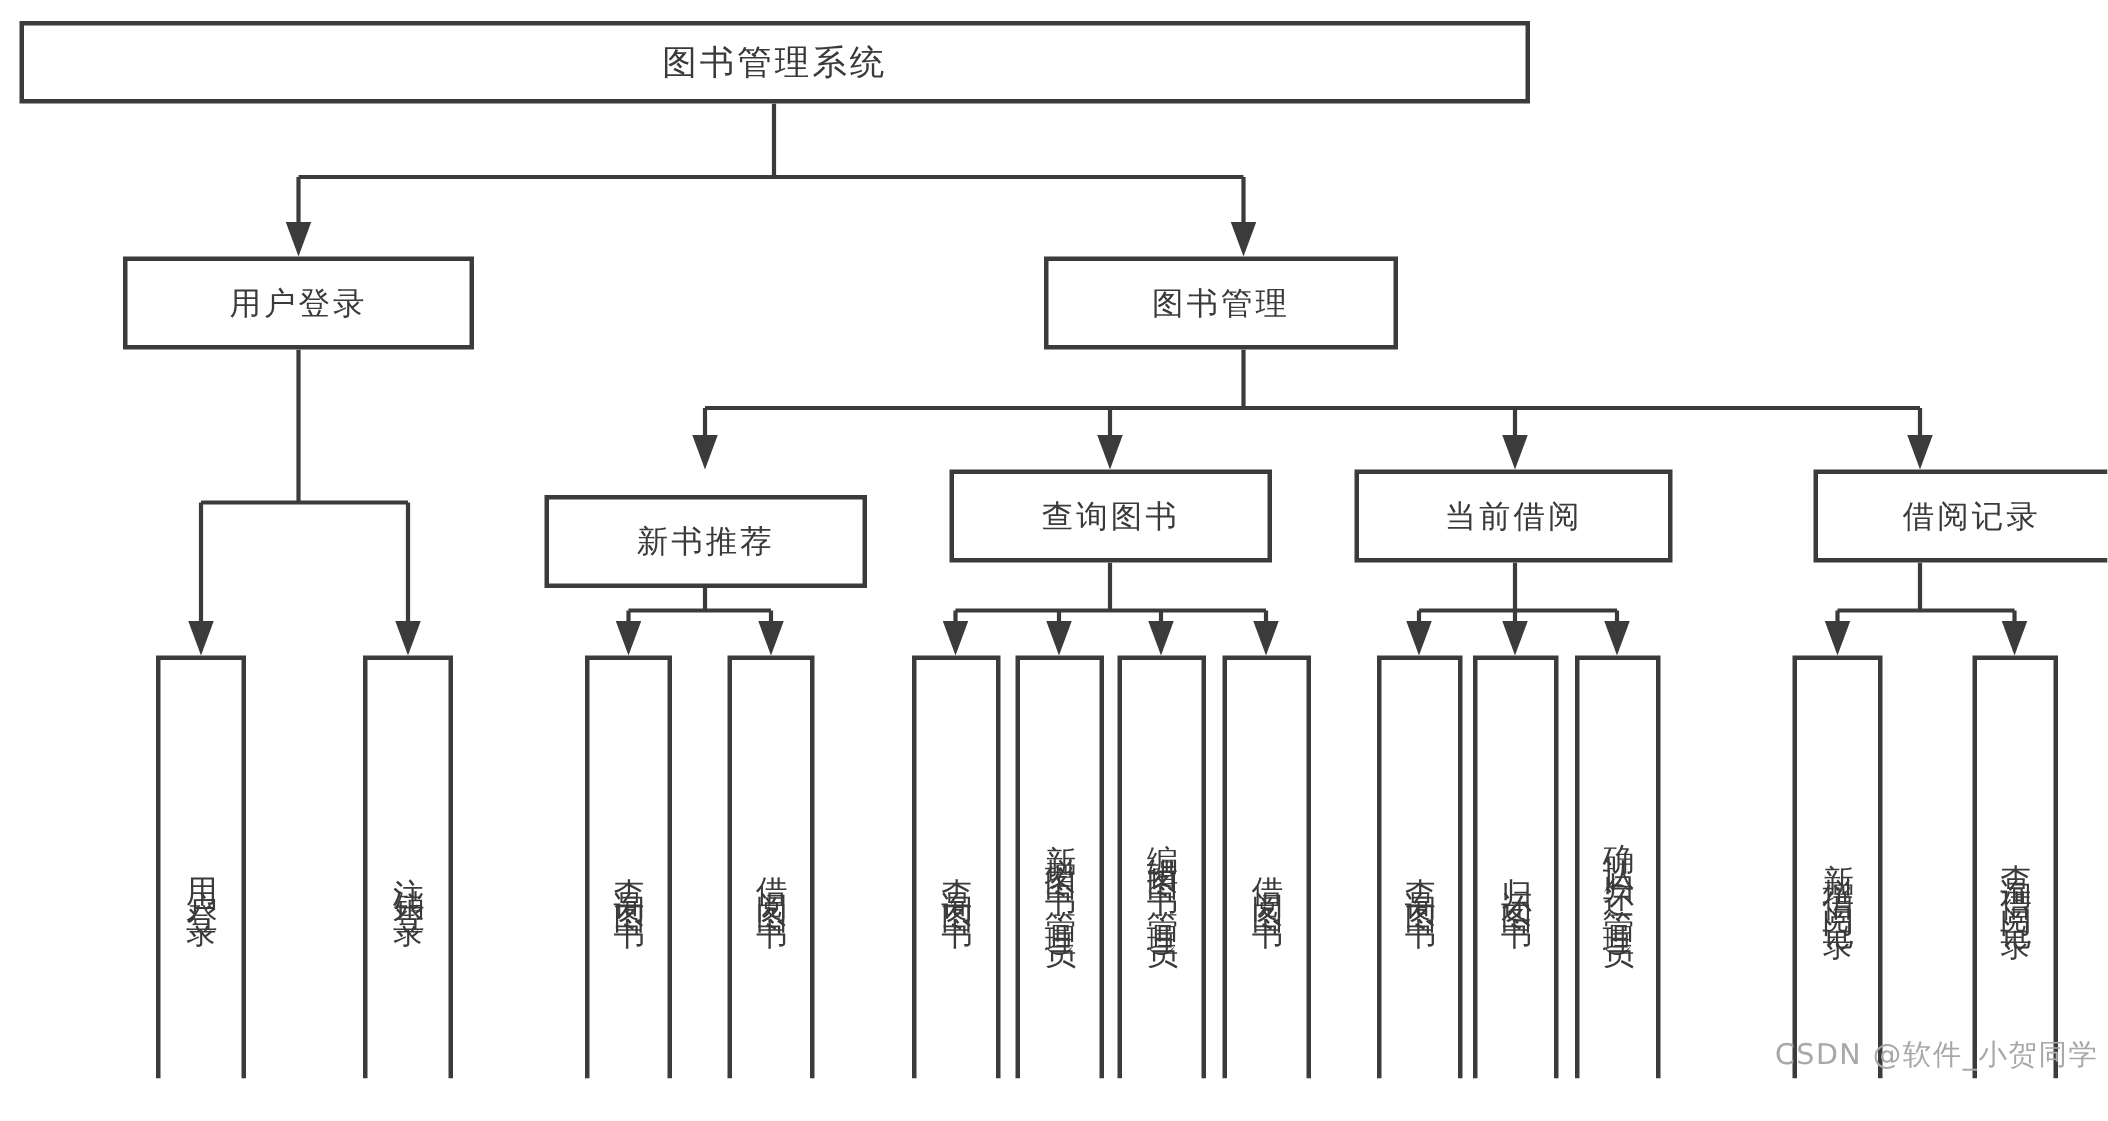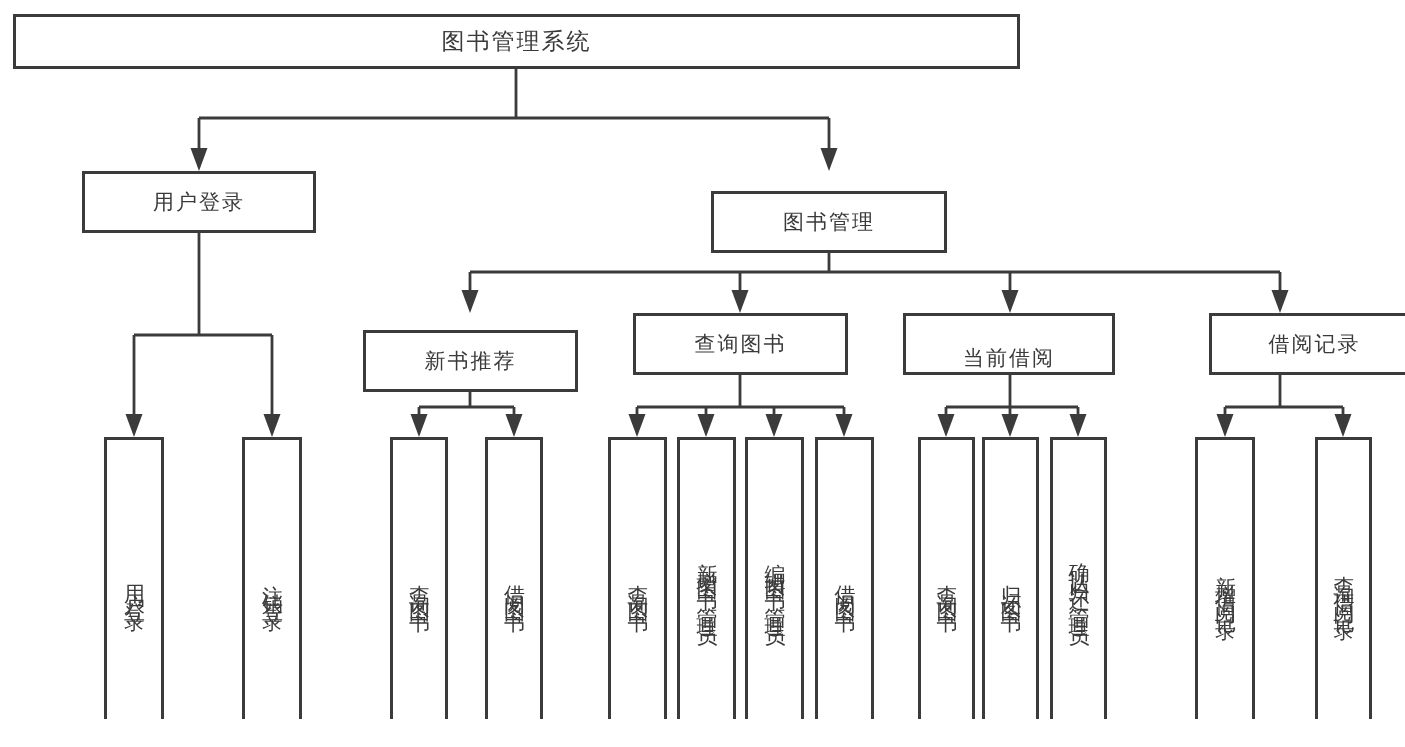--- a/index.html
+++ b/index.html
@@ -117,31 +117,31 @@
     </g>
   </svg>
 
   <div class="node h root" style="left:13px; top:14px; width:1007px; height:55px;">
     <span>图书管理系统</span>
   </div>
 
   <div class="node h" style="left:82px; top:171px; width:234px; height:62px;">
     <span>用户登录</span>
   </div>
-  <div class="node h" style="left:711px; top:171px; width:236px; height:62px;margin-top:20px;">
+  <div class="node h" style="left:696px; top:171px; width:236px; height:62px;">
     <span>图书管理</span>
   </div>
 
   <div class="node h" style="left:363px; top:330px; width:215px; height:62px;">
     <span>新书推荐</span>
   </div>
   <div class="node h" style="left:633px; top:313px; width:215px; height:62px;">
     <span>查询图书</span>
   </div>
-  <div class="node h" style="left:903px; top:313px; width:212px; height:62px;align-items:flex-end;">
+  <div class="node h" style="left:903px; top:313px; width:212px; height:62px;">
     <span>当前借阅</span>
   </div>
   <div class="node h" style="left:1173px; top:313px; width:211px; height:62px;margin-left:36px;">
     <span>借阅记录</span>
   </div>
 
   <div class="node v" style="left:104px; top:437px; width:60px; height:298px;">
     <span class="vtxt">用户登录</span>
   </div>
   <div class="node v" style="left:242px; top:437px; width:60px; height:298px;">
@@ -178,14 +178,15 @@
     <span class="vtxt">确认归还（管理员）</span>
   </div>
 
   <div class="node v" style="left:1195px; top:437px; width:60px; height:298px;">
     <span class="vtxt">新增借阅记录</span>
   </div>
   <div class="node v" style="left:1315px; top:437px; width:57px; height:298px;">
     <span class="vtxt">查询借阅记录</span>
   </div>
 
+  <div class="watermark">CSDN @软件_小贺同学</div>
 
 </div>
 
 </body></html>

